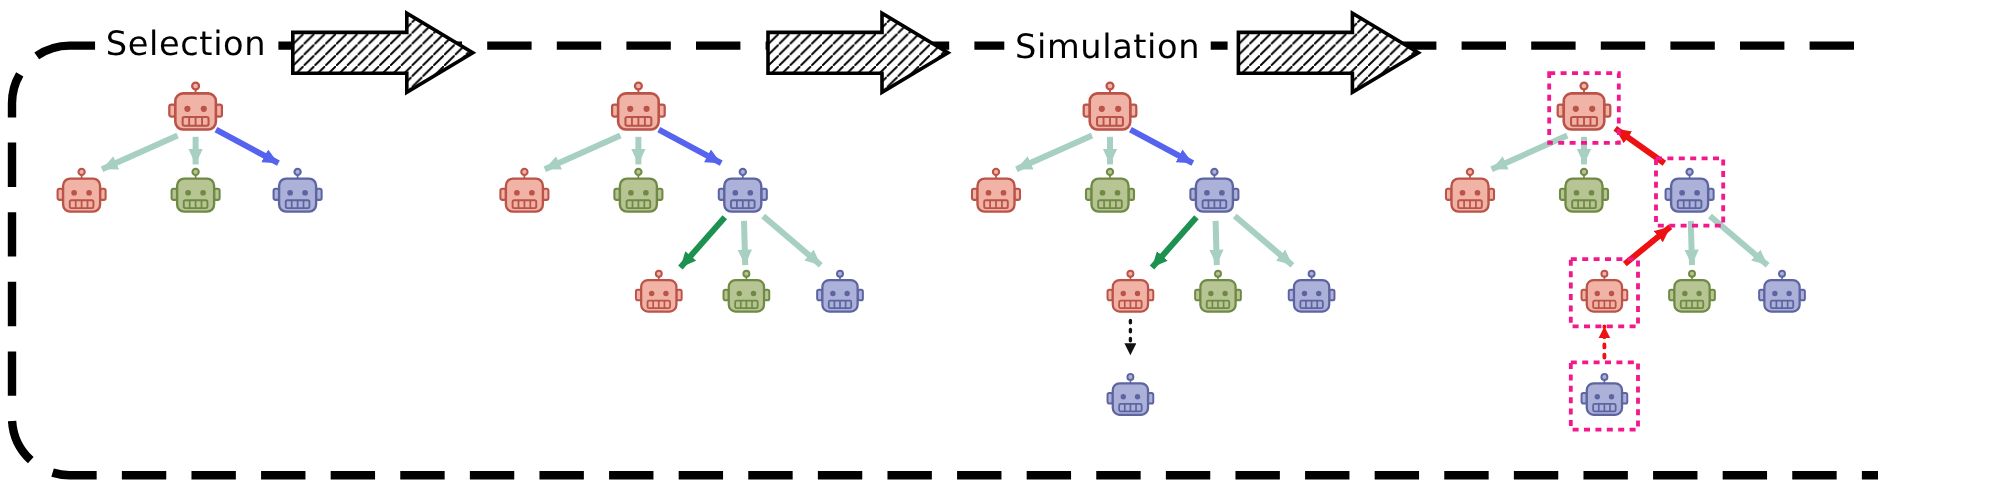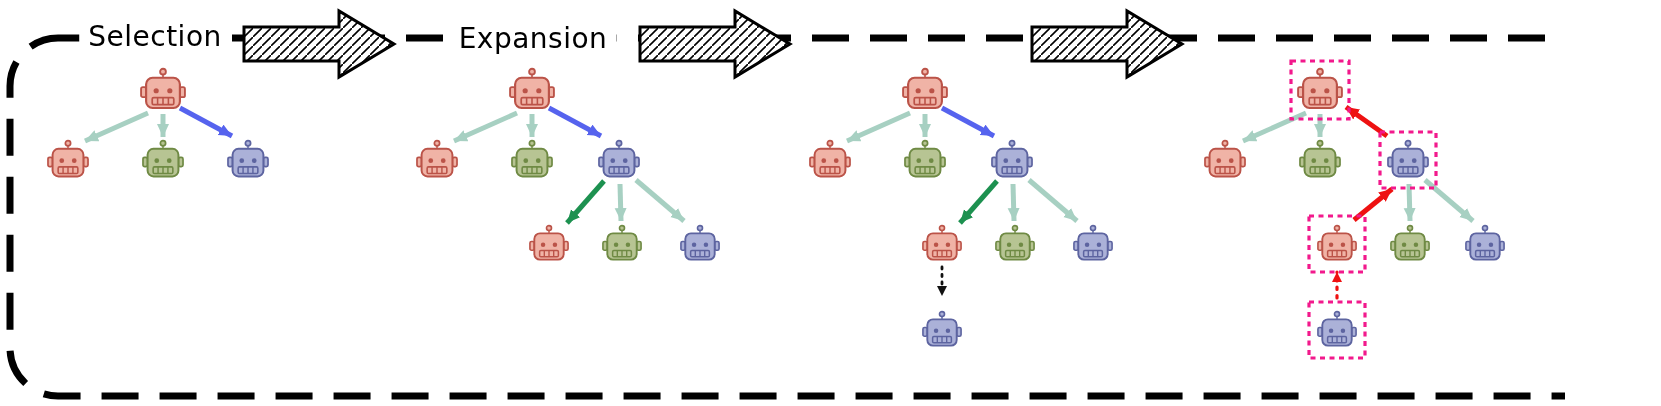--- a/index.html
+++ b/index.html
@@ -160,15 +160,15 @@
       <use href="#robot" class="robot-blue" x="1465" y="224" width="40" height="40"></use>
       <use href="#robot" class="robot-blue" x="1317" y="310" width="40" height="40"></use>
       <rect class="hl-box" x="1291" y="61" width="58" height="58"></rect>
       <rect class="hl-box" x="1380" y="132" width="56" height="56"></rect>
       <rect class="hl-box" x="1309" y="216" width="56" height="56"></rect>
       <rect class="hl-box" x="1309" y="302" width="56" height="56"></rect>
     </g>
   </svg>
 
   <div class="phase-label" style="left:155px;top:20px;">Selection</div>
-  <div class="phase-label" style="left:533px;top:22px;">Expansion</div>
+  <div class="phase-label" style="left:923px;top:22px;">Simulation</div>
 
 </div>
 
 </body></html>

